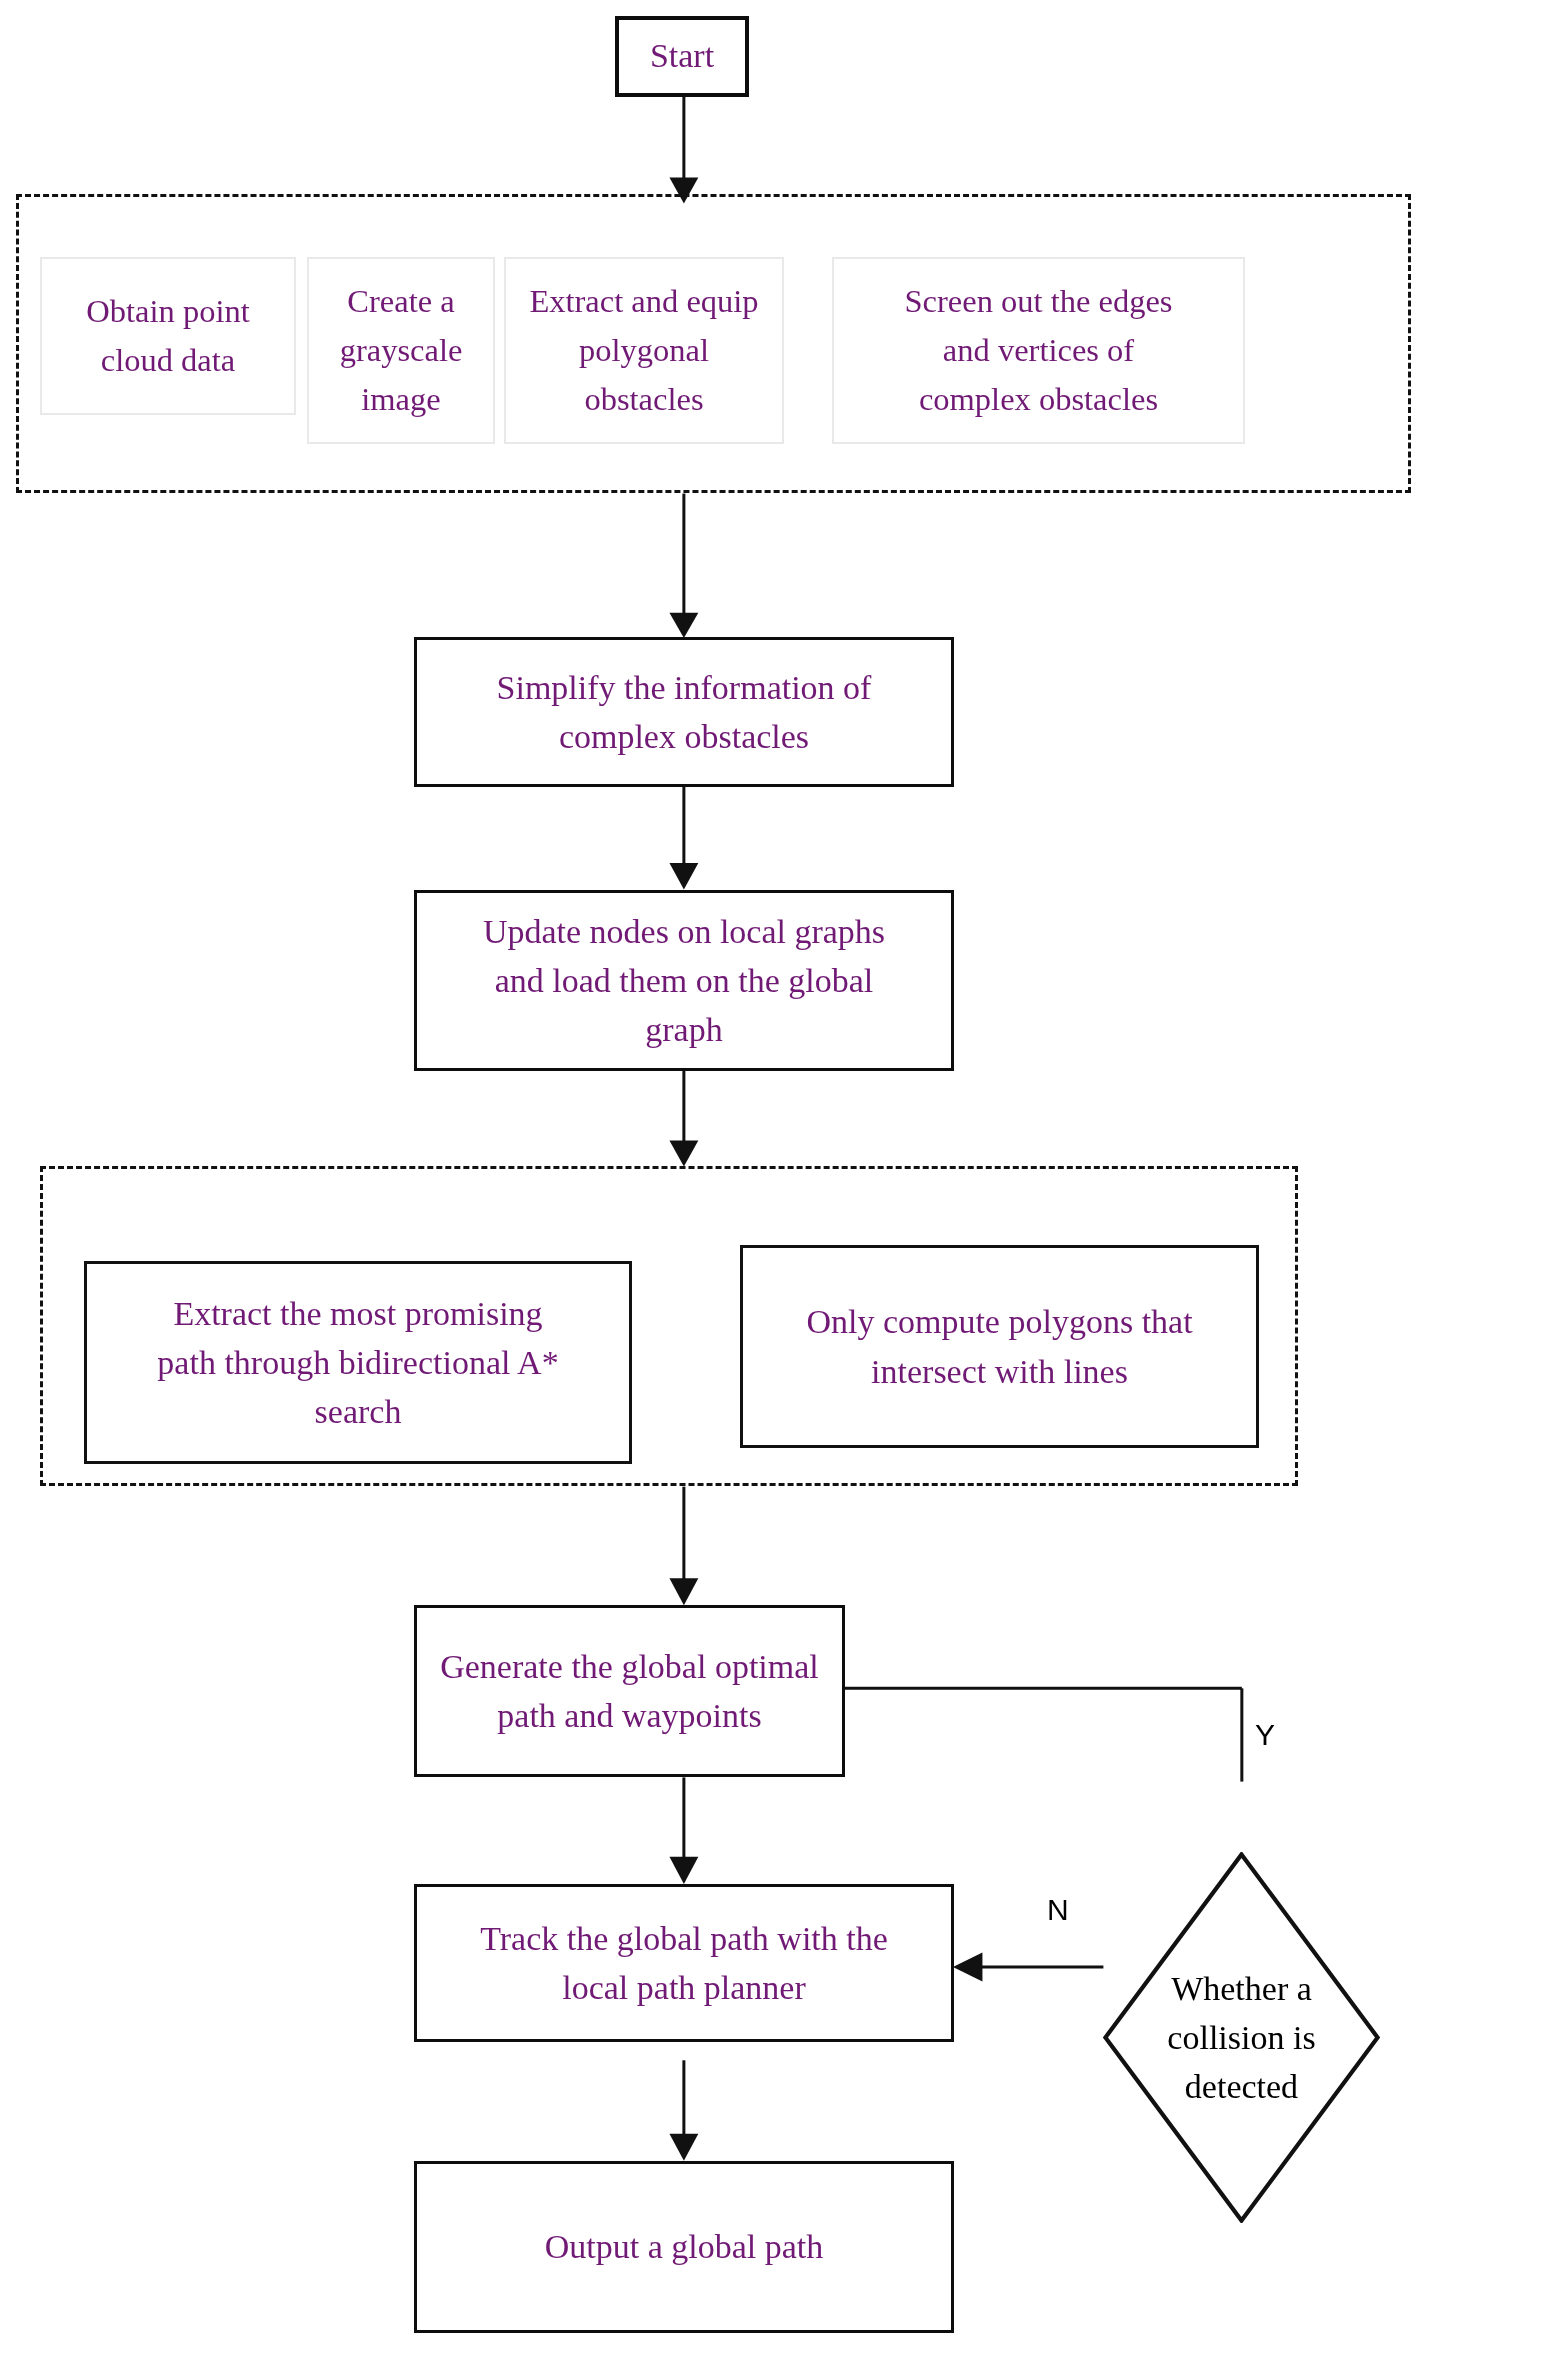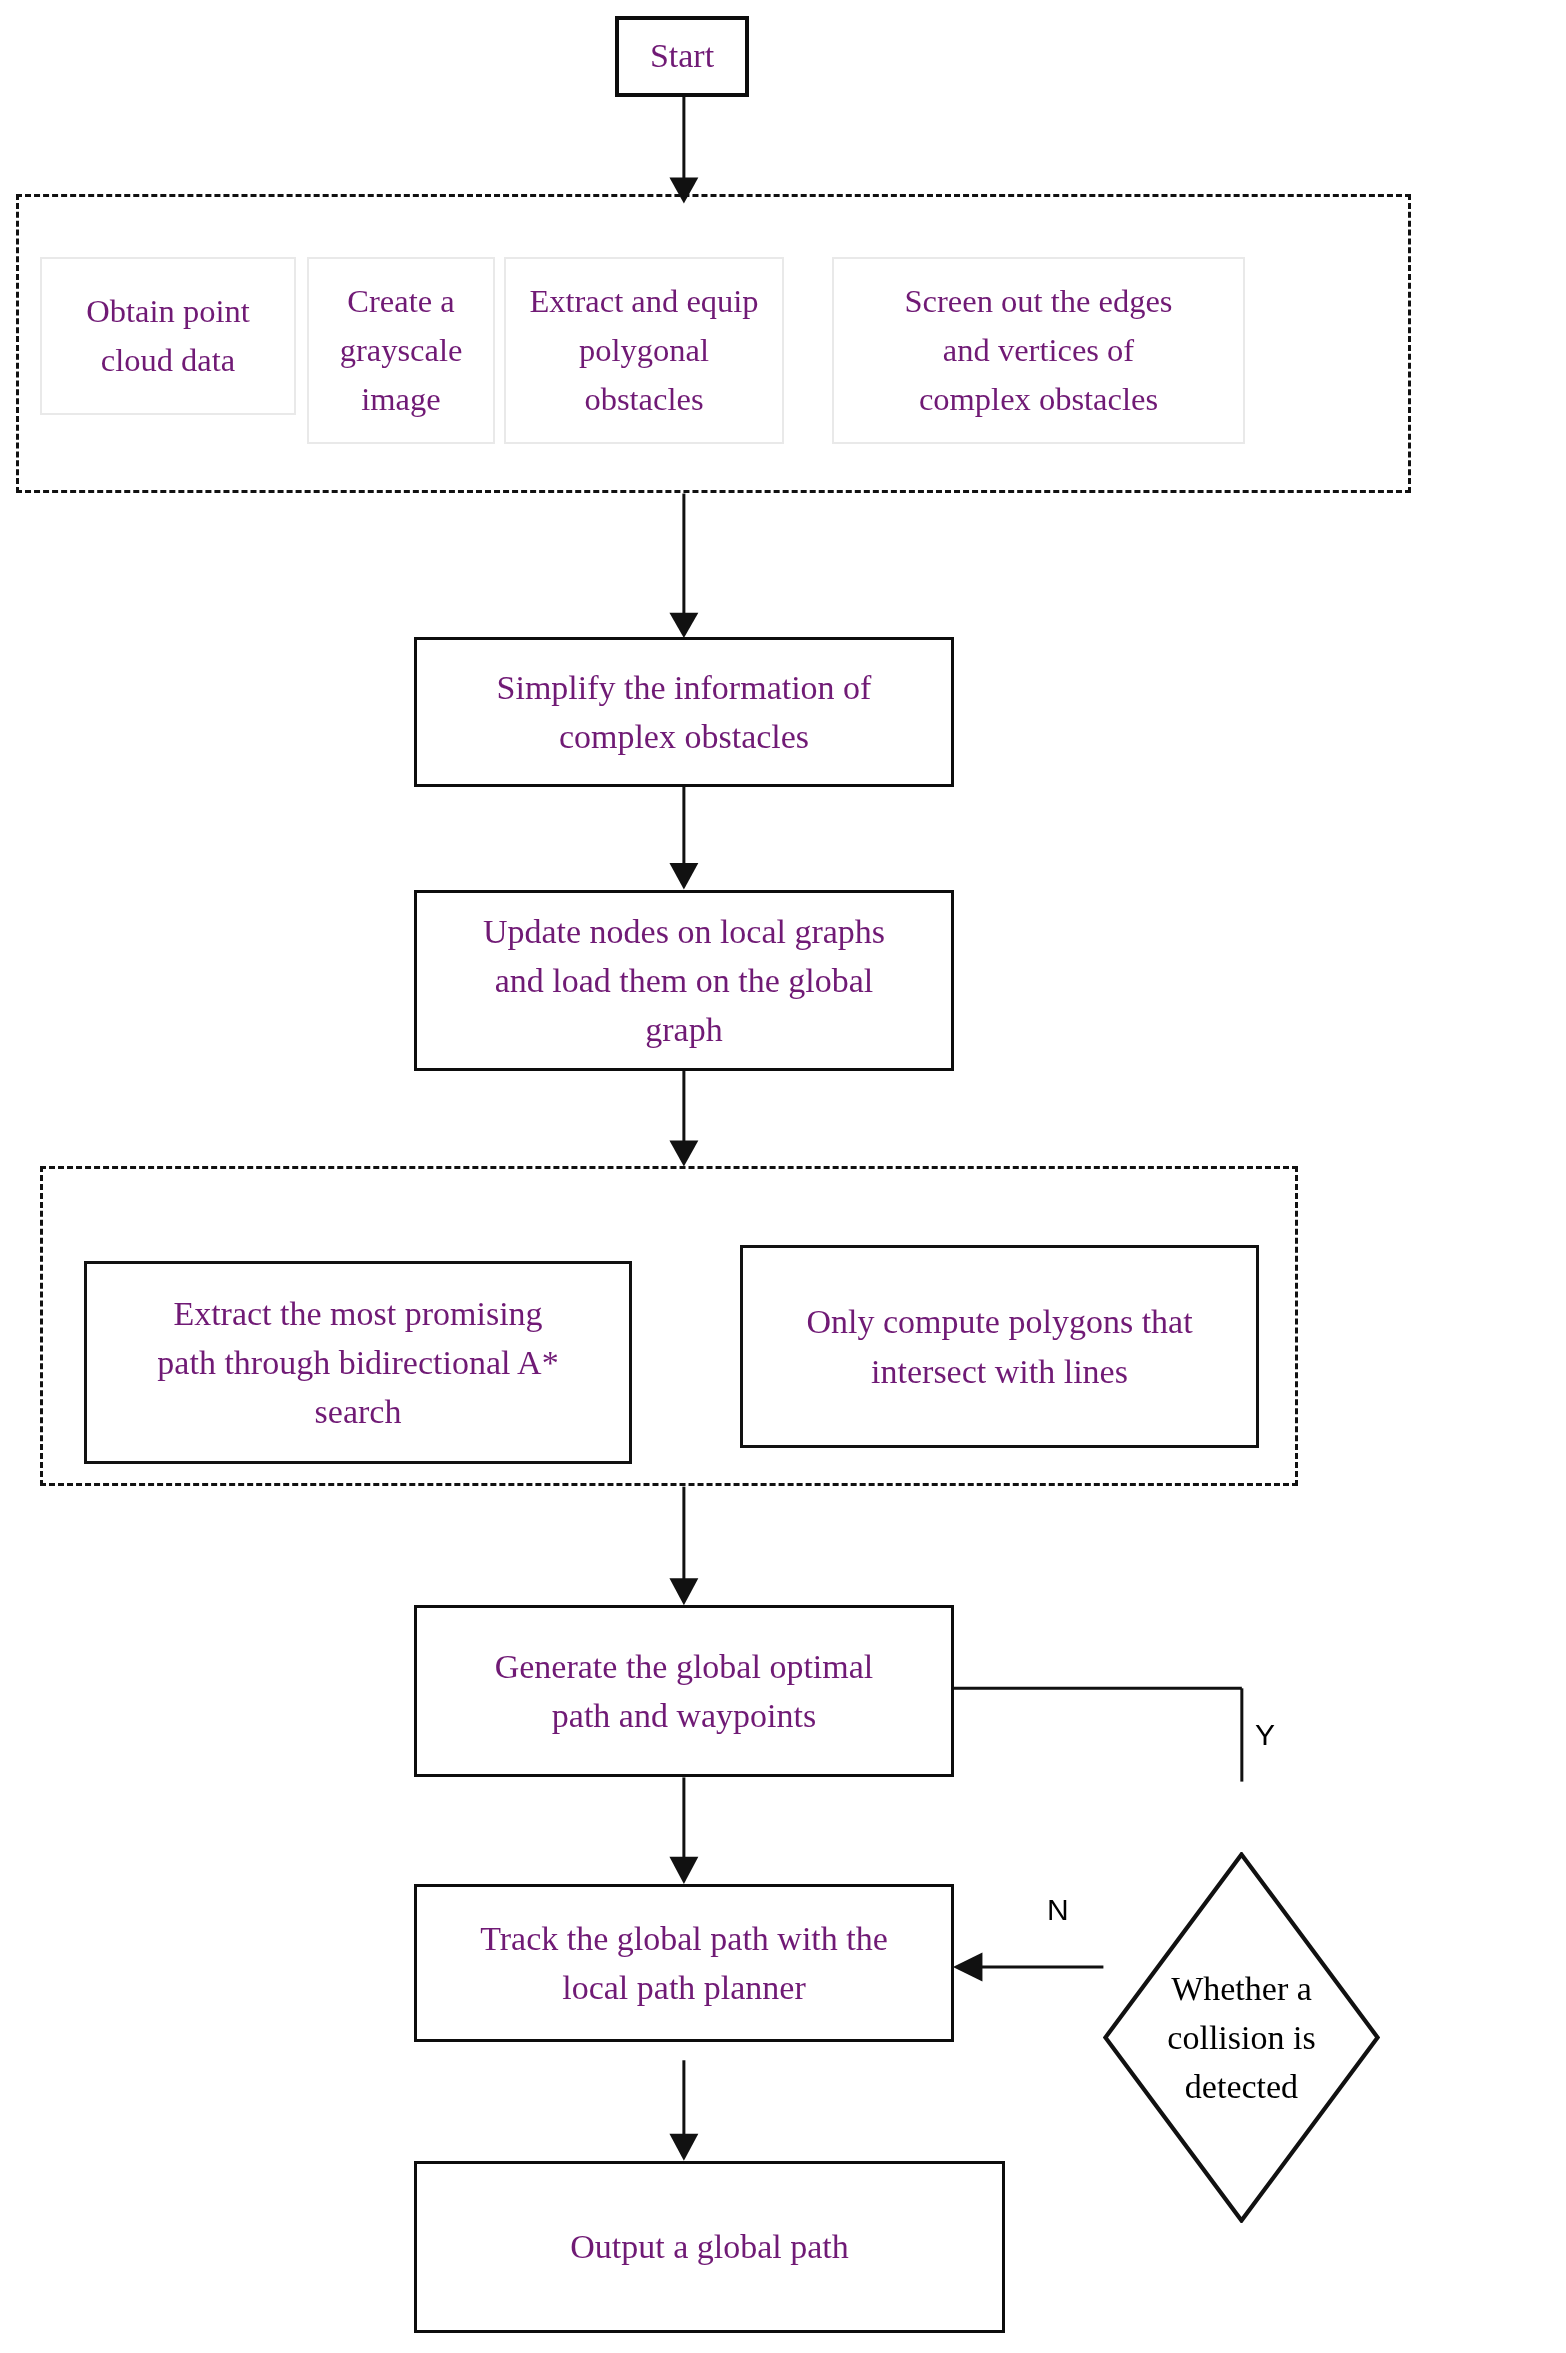--- a/index.html
+++ b/index.html
@@ -104,31 +104,31 @@
     <span class="txt">Extract the most promising
 path through bidirectional A*
 search</span>
   </div>
 
   <div class="node subbox-dark" style="left:740px;top:1245px;width:519px;height:203px;">
     <span class="txt">Only compute polygons that
 intersect with lines</span>
   </div>
 
-  <div class="node proc" style="left:414px;top:1605px;width:540px;height:172px;">
+  <div class="node proc" style="left:414px;top:1605px;width:431px;height:172px;">
     <span class="txt">Generate the global optimal
 path and waypoints</span>
   </div>
 
   <div class="node proc" style="left:414px;top:1884px;width:540px;height:158px;">
     <span class="txt">Track the global path with the
 local path planner</span>
   </div>
 
-  <div class="node proc" style="left:414px;top:2161px;width:591px;height:172px;">
+  <div class="node proc" style="left:414px;top:2161px;width:540px;height:172px;">
     <span class="txt">Output a global path</span>
   </div>
 
   <div style="position:absolute;left:1103px;top:1852px;width:277px;height:371px;">
     <svg width="277" height="371" viewBox="0 0 460 616" style="position:absolute;left:0;top:0;">
       <polygon points="230,4 456,308 230,612 4,308" fill="#ffffff" stroke="#111111" stroke-width="7"></polygon>
     </svg>
     <div style="position:absolute;left:0;top:0;width:277px;height:371px;display:flex;align-items:center;justify-content:center;">
       <span class="txt" style="font-size:34px;line-height:1.45;text-align:center;">Whether a
 collision is

